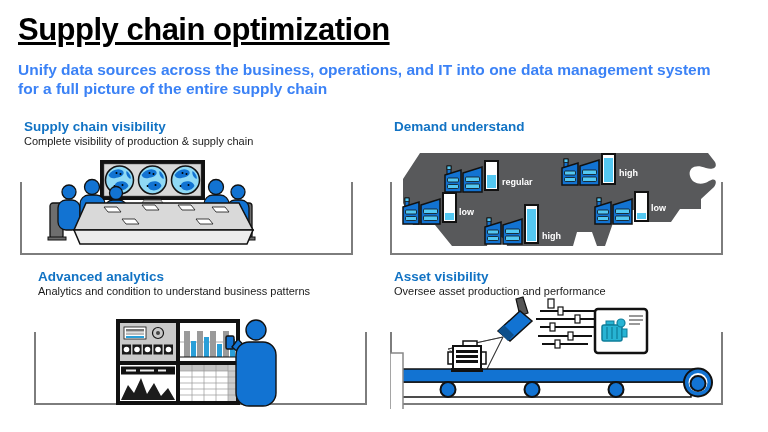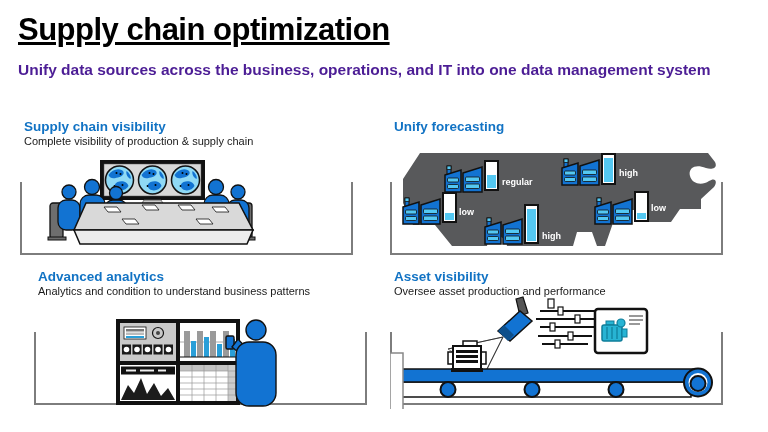--- a/index.html
+++ b/index.html
@@ -1,21 +1,21 @@
 <!DOCTYPE html>
 <html style="--accent: #1273c4; --person: #1273d2; --map: #58595b; --cyan: #54c8f2; --teal: #27b4d4;"><head>
 <meta charset="utf-8">
 <style>
   html,body{margin:0;padding:0;}
   body{width:768px;height:432px;background:#fff;overflow:hidden;position:relative;
        font-family:"Liberation Sans",sans-serif;color:#111;}
   .page-title{position:absolute;left:18px;top:12px;font-size:31px;font-weight:700;
        letter-spacing:-0.5px;color:#000;margin:0;text-decoration:underline;}
   .page-subtitle{position:absolute;left:18px;top:60px;font-size:15.5px;font-weight:700;
-       line-height:19px;color:#4c1d95;margin:0;}
+       line-height:19px;color:#3b82f6;margin:0;}
   .section{position:absolute;width:333px;height:146px;}
   #sec-visibility{left:20px;top:113px;}
   #sec-forecasting{left:390px;top:113px;}
   #sec-analytics{left:34px;top:263px;}
   #sec-monitoring{left:390px;top:263px;}
   .sec-title{position:absolute;left:4px;top:6px;font-size:13.5px;font-weight:700;
        color:var(--accent);margin:0;}
   .sec-desc{position:absolute;left:4px;top:22px;font-size:11px;color:#1a1a1a;margin:0;
        white-space:nowrap;}
   .frame{position:absolute;left:0;top:69px;width:329px;height:71px;
@@ -26,20 +26,21 @@
   .fill-cyan{fill:var(--cyan);}
   .fill-teal{fill:var(--teal);}
   .map-label{fill:#ffffff;font-family:"Liberation Sans",sans-serif;font-size:9px;font-weight:700;}
 </style>
 </head>
 <body>
 
 <h1 class="page-title">Supply chain optimization</h1>
 <p class="page-subtitle">
   <span>Unify data sources across the business, operations, and IT into one data management system</span><br>
+  <span>for a full picture of the entire supply chain</span>
 </p>
 
 <div class="section" id="sec-visibility">
   <div class="frame"></div>
   <h2 class="sec-title">Supply chain visibility</h2>
   <p class="sec-desc">Complete visibility of production &amp; supply chain</p>
   <svg class="illus" viewBox="0 0 333 146">
     <defs>
       <g id="globe">
         <circle r="14" fill="#8fd9f5" stroke="#111" stroke-width="1.5"></circle>
@@ -104,21 +105,21 @@
       <use href="#paper" x="158" y="92"></use>
         <use href="#paper" x="192" y="94"></use>
       <use href="#paper" x="102" y="106"></use>
         <use href="#paper" x="176" y="106"></use>
     </g>
   </svg>
 </div>
 
 <div class="section" id="sec-forecasting">
   <div class="frame"></div>
-  <h2 class="sec-title">Unify forecasting</h2>
+  <h2 class="sec-title">Demand understand</h2>
   <svg class="illus" viewBox="0 0 333 146">
     <defs>
       <g id="factory">
         <rect x="2" y="1" width="4" height="9" class="fill-person" stroke="#111" stroke-width="1"></rect>
         <rect x="2" y="1" width="4" height="3.5" class="fill-cyan" stroke="#111" stroke-width="0.8"></rect>
         <path d="M0,10 L16,5 L16,27 L0,27 Z" class="fill-person" stroke="#111" stroke-width="1.5"></path>
         <path d="M18,8 L37,2 L37,27 L18,27 Z" class="fill-person" stroke="#111" stroke-width="1.5"></path>
         <rect x="2.5" y="13" width="11" height="4" rx="1" class="fill-cyan" stroke="#111" stroke-width="0.8"></rect>
         <rect x="2.5" y="19.5" width="11" height="4" rx="1" class="fill-cyan" stroke="#111" stroke-width="0.8"></rect>
         <rect x="20.5" y="12" width="14" height="4.5" rx="1" class="fill-cyan" stroke="#111" stroke-width="0.8"></rect>

